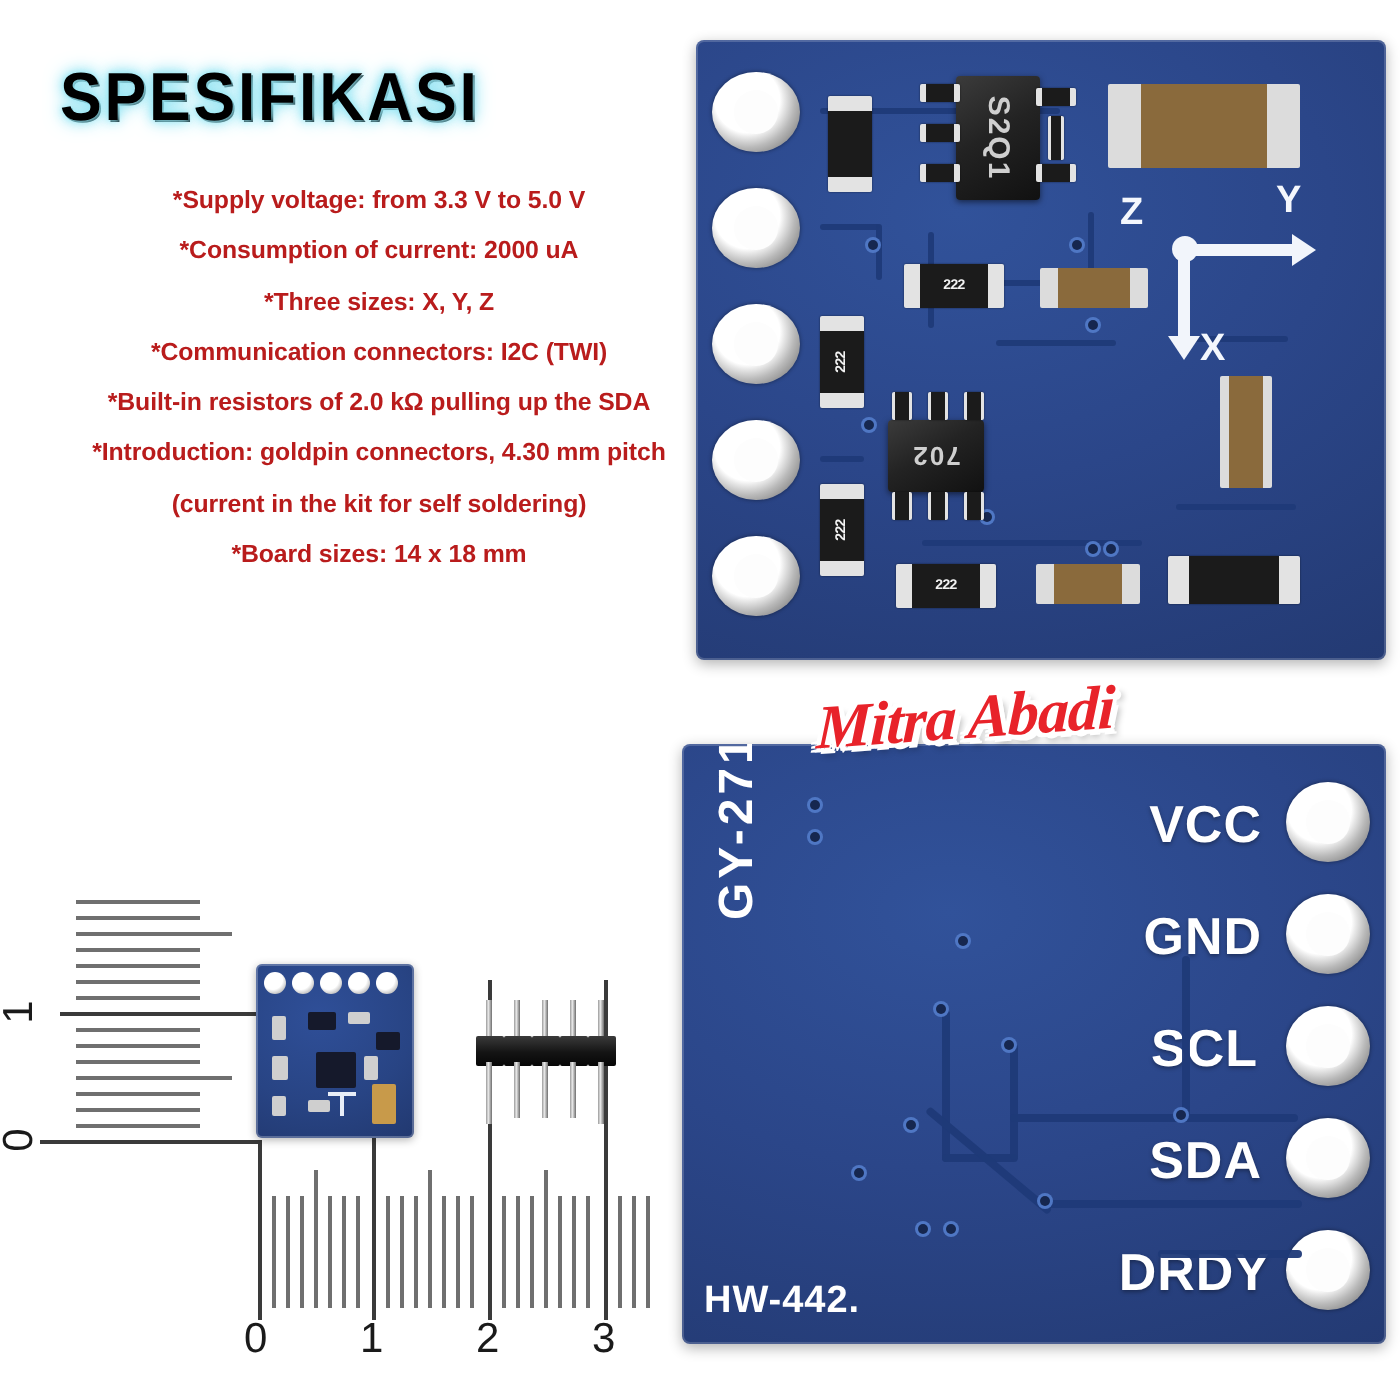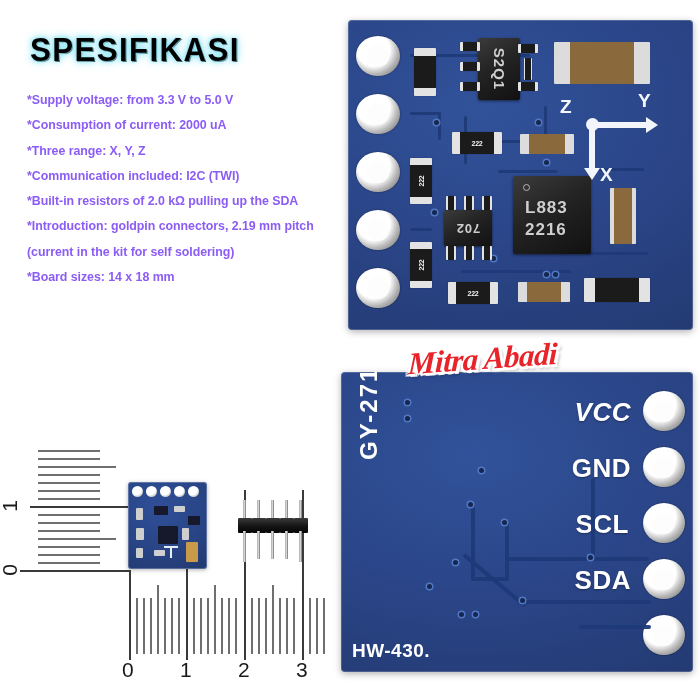--- a/index.html
+++ b/index.html
@@ -49,24 +49,25 @@
   #spec-list {
     position: absolute;
     left: 27px;
     top: 88px;
     width: 325px;
   }
 
   .spec-line {
     font-size: 12.4px;
     font-weight: bold;
-    color: #8b5cf6;
+    color: #b91c1c;
     line-height: 25.3px;
     letter-spacing: -0.05px;
     white-space: nowrap;
+    text-align: center;
   }
 
   
   .pcb {
     position: absolute;
     background:
       radial-gradient(ellipse 120% 95% at 38% 28%, #31529a 0%, #2b4689 45%, #22386f 100%);
     border-radius: 4px;
     box-shadow:
       0 0 0 1px rgba(255,255,255,0.18) inset,
@@ -322,24 +323,24 @@
 
 <div id="page">
 
   <div id="spec-panel">
 
     <div id="spec-title">SPESIFIKASI</div>
 
     <div id="spec-list">
       <div class="spec-line">*Supply voltage: from 3.3 V to 5.0 V</div>
       <div class="spec-line">*Consumption of current: 2000 uA</div>
-      <div class="spec-line">*Three range: X, Y, Z</div>
-      <div class="spec-line">*Communication included: I2C (TWI)</div>
+      <div class="spec-line">*Three sizes: X, Y, Z</div>
+      <div class="spec-line">*Communication connectors: I2C (TWI)</div>
       <div class="spec-line">*Built-in resistors of 2.0 kΩ pulling up the SDA</div>
-      <div class="spec-line">*Introduction: goldpin connectors, 2.19 mm pitch</div>
+      <div class="spec-line">*Introduction: goldpin connectors, 4.30 mm pitch</div>
       <div class="spec-line">(current in the kit for self soldering)</div>
       <div class="spec-line">*Board sizes: 14 x 18 mm</div>
     </div>
   </div>
 
   <div class="pcb" id="pcb-top">
 
     <div class="pad" style="top:16px;"></div>
     <div class="pad" style="top:74px;"></div>
     <div class="pad" style="top:132px;"></div>
@@ -371,25 +372,20 @@
       <div class="chip-text" style="left:50%; top:50%; transform:translate(-50%,-50%) rotate(90deg); font-size:15px;">S2Q1</div>
     </div>
     <div class="smd" style="left:112px; top:22px; width:20px; height:9px;"></div>
     <div class="smd" style="left:112px; top:42px; width:20px; height:9px;"></div>
     <div class="smd" style="left:112px; top:62px; width:20px; height:9px;"></div>
     <div class="smd" style="left:170px; top:24px; width:20px; height:9px;"></div>
     <div class="smd" style="left:170px; top:62px; width:20px; height:9px;"></div>
 
     <div class="smd-tan" style="left:206px; top:22px; width:96px; height:42px;"></div>
 
-    <div class="ic" style="left:165px; top:156px; width:78px; height:78px;">
-      <div class="chip-text" style="left:12px; top:22px; font-size:17px;">L883</div>
-      <div class="chip-text" style="left:12px; top:44px; font-size:17px;">2216</div>
-      <div style="position:absolute;left:10px;top:8px;width:7px;height:7px;border-radius:50%;border:1.5px solid #b5b5b5;"></div>
-    </div>
 
     <div class="ic" style="left:96px; top:190px; width:48px; height:36px;">
       <div class="chip-text" style="left:50%; top:50%; transform:translate(-50%,-50%) rotate(180deg); font-size:13px;">702</div>
     </div>
     <div class="smd" style="left:98px; top:176px; width:10px; height:14px;"></div>
     <div class="smd" style="left:116px; top:176px; width:10px; height:14px;"></div>
     <div class="smd" style="left:134px; top:176px; width:10px; height:14px;"></div>
     <div class="smd" style="left:98px; top:226px; width:10px; height:14px;"></div>
     <div class="smd" style="left:116px; top:226px; width:10px; height:14px;"></div>
     <div class="smd" style="left:134px; top:226px; width:10px; height:14px;"></div>
@@ -429,27 +425,28 @@
   <div id="watermark">Mitra Abadi</div>
 
   <div class="pcb" id="pcb-bottom">
 
     <div class="pad" style="top:19px;"></div>
     <div class="pad" style="top:75px;"></div>
     <div class="pad" style="top:131px;"></div>
     <div class="pad" style="top:187px;"></div>
     <div class="pad" style="top:243px;"></div>
 
-    <div class="pin-label" style="right:62px; top:25px;font-style:italic;">VCC</div>
+    <div class="pin-label" style="right:62px; top:25px;">VCC</div>
     <div class="pin-label" style="right:62px; top:81px;">GND</div>
     <div class="pin-label" style="right:64px; top:137px;">SCL</div>
     <div class="pin-label" style="right:62px; top:193px;">SDA</div>
+    <div class="pin-label" style="right:58px; top:249px;">DRDY</div>
 
     <div id="board-name">GY-271</div>
-    <div id="board-rev">HW-430.</div>
+    <div id="board-rev">HW-442.</div>
 
     <div class="trace" style="left:250px; top:106px; width:4px; height:82px;"></div>
     <div class="trace" style="left:250px; top:185px; width:58px; height:4px;"></div>
     <div class="trace" style="left:130px; top:133px; width:4px; height:76px;"></div>
     <div class="trace" style="left:130px; top:205px; width:38px; height:4px;"></div>
     <div class="trace" style="left:164px; top:150px; width:4px; height:58px;"></div>
     <div class="trace" style="left:164px; top:185px; width:90px; height:4px;"></div>
     <div class="trace" style="left:182px; top:228px; width:128px; height:4px;"></div>
     <div class="trace" style="left:104px; top:232px; width:80px; height:4px; transform:rotate(40deg); transform-origin:right center;"></div>
     <div class="trace" style="left:238px; top:253px; width:72px; height:4px;"></div>

